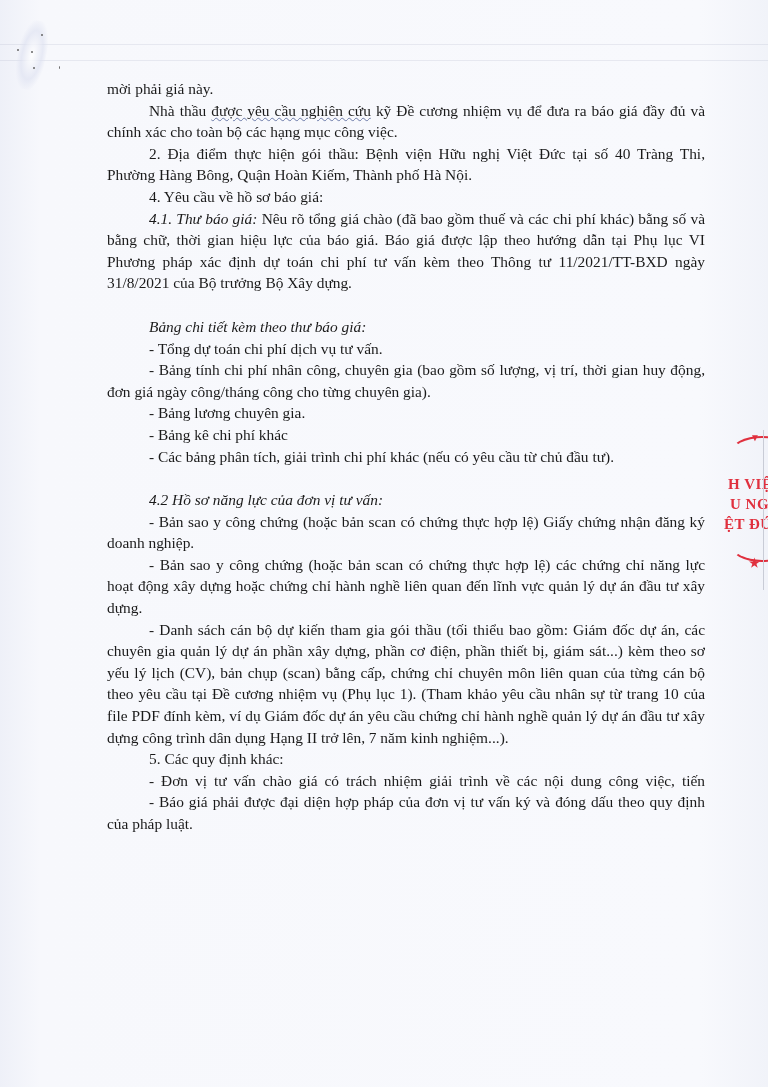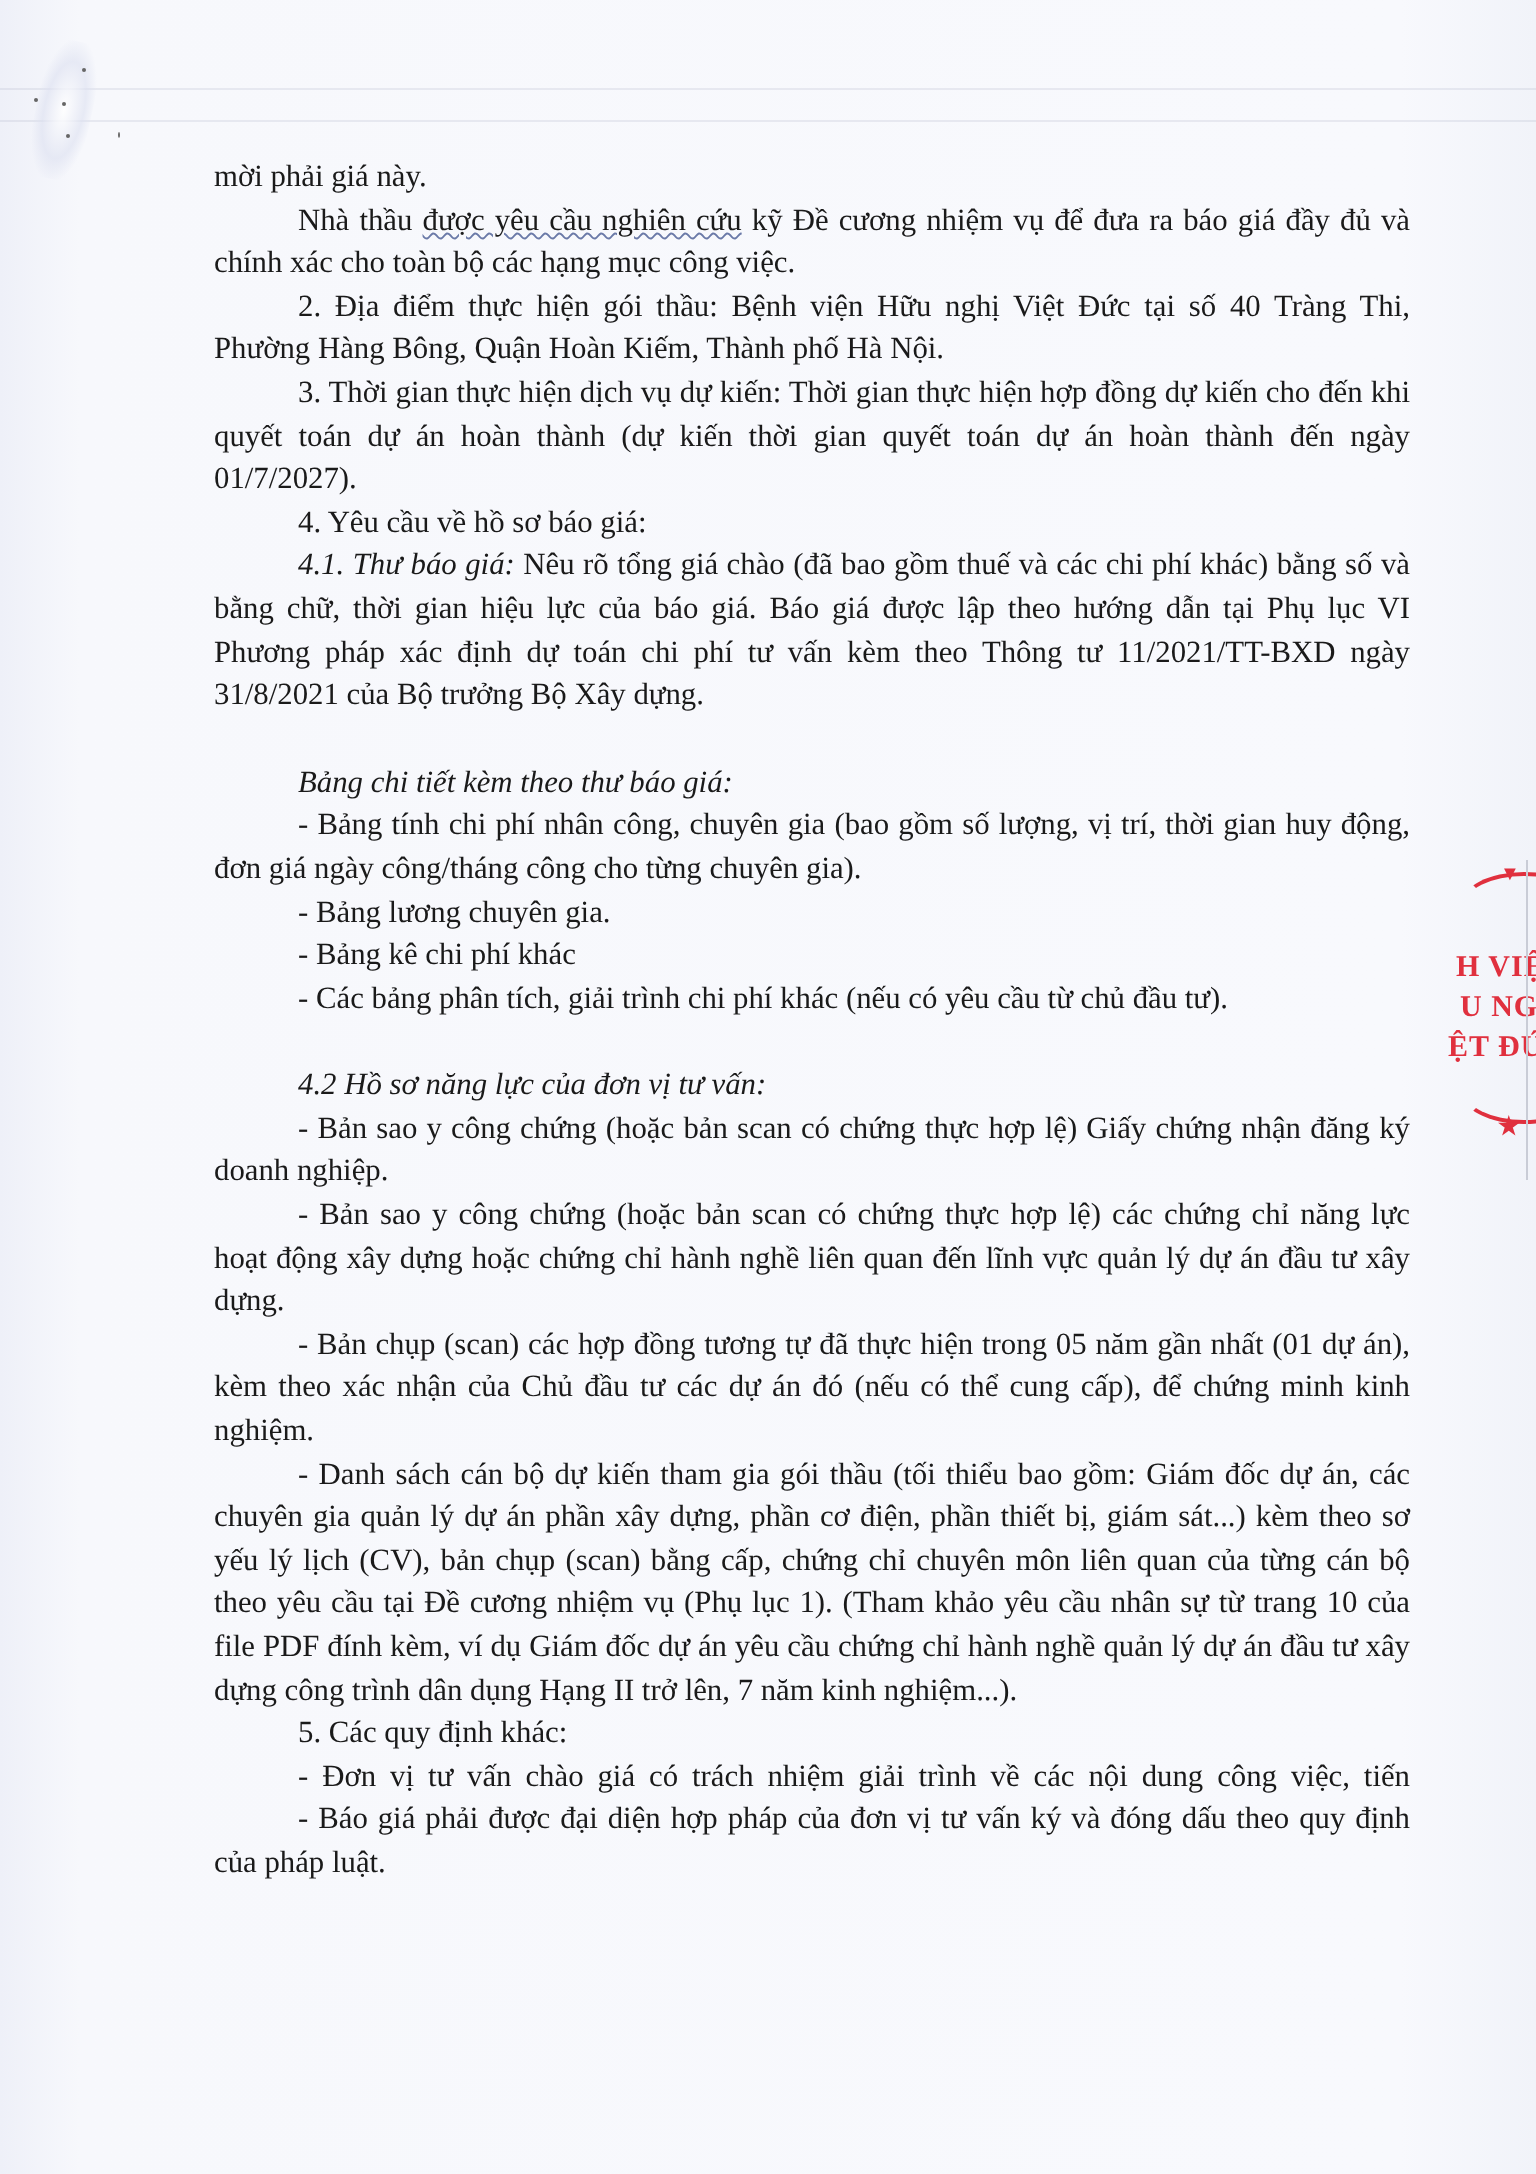--- a/index.html
+++ b/index.html
@@ -50,32 +50,31 @@
   <div class="speck" style="left:17px;top:49px"></div>
   <div class="speck" style="left:31px;top:51px"></div>
   <div class="speck" style="left:41px;top:34px"></div>
   <div class="speck" style="left:33px;top:67px"></div>
   <div class="speck" style="left:59px;top:66px;width:1px;height:3px"></div>
 
   <div class="text">
     <p class="p">mời phải giá này.</p>
     <p class="p ind"><span>Nhà thầu </span><span class="u-wavy">được yêu cầu nghiên cứu</span><span> kỹ Đề cương nhiệm vụ để đưa ra báo giá đầy đủ và chính xác cho toàn bộ các hạng mục công việc.</span></p>
     <p class="p ind">2. Địa điểm thực hiện gói thầu: Bệnh viện Hữu nghị Việt Đức tại số 40 Tràng Thi, Phường Hàng Bông, Quận Hoàn Kiếm, Thành phố Hà Nội.</p>
-    <p class="p ind">3. Thời gian thực hiện dịch vụ dự kiến: Thời gian thực hiện hợp đồng dự kiến cho đến khi quyết toán dự án hoàn thành (dự kiến thời gian quyết toán dự án hoàn thành đến ngày 01/7/2027).</p>
     <p class="p ind">4. Yêu cầu về hồ sơ báo giá:</p>
     <p class="p ind"><span class="it">4.1.  Thư báo giá:</span><span> Nêu rõ tổng giá chào (đã bao gồm thuế và các chi phí khác) bằng số và bằng chữ, thời gian hiệu lực của báo giá. Báo giá được lập theo hướng dẫn tại Phụ lục VI Phương pháp xác định dự toán chi phí tư vấn kèm theo Thông tư 11/2021/TT-BXD ngày 31/8/2021 của Bộ trưởng Bộ Xây dựng.</span></p>
     <p class="p ind it">Bảng chi tiết kèm theo thư báo giá:</p>
+    <p class="p ind">- Tổng dự toán chi phí dịch vụ tư vấn.</p>
     <p class="p ind">- Bảng tính chi phí nhân công, chuyên gia (bao gồm số lượng, vị trí, thời gian huy động, đơn giá ngày công/tháng công cho từng chuyên gia).</p>
     <p class="p ind">- Bảng lương chuyên gia.</p>
     <p class="p ind">- Bảng kê chi phí khác</p>
     <p class="p ind">- Các bảng phân tích, giải trình chi phí khác (nếu có yêu cầu từ chủ đầu tư).</p>
     <p class="p ind it">4.2 Hồ sơ năng lực của đơn vị tư vấn:</p>
     <p class="p ind">- Bản sao y công chứng (hoặc bản scan có chứng thực hợp lệ) Giấy chứng nhận đăng ký doanh nghiệp.</p>
     <p class="p ind">- Bản sao y công chứng (hoặc bản scan có chứng thực hợp lệ) các chứng chỉ năng lực hoạt động xây dựng hoặc chứng chỉ hành nghề liên quan đến lĩnh vực quản lý dự án đầu tư xây dựng.</p>
-    <p class="p ind">- Bản chụp (scan) các hợp đồng tương tự đã thực hiện trong 05 năm gần nhất (01 dự án), kèm theo xác nhận của Chủ đầu tư các dự án đó (nếu có thể cung cấp), để chứng minh kinh nghiệm.</p>
     <p class="p ind">- Danh sách cán bộ dự kiến tham gia gói thầu (tối thiểu bao gồm: Giám đốc dự án, các chuyên gia quản lý dự án phần xây dựng, phần cơ điện, phần thiết bị, giám sát...) kèm theo sơ yếu lý lịch (CV), bản chụp (scan) bằng cấp, chứng chỉ chuyên môn liên quan của từng cán bộ theo yêu cầu tại Đề cương nhiệm vụ (Phụ lục 1). (Tham khảo yêu cầu nhân sự từ trang 10 của file PDF đính kèm, ví dụ Giám đốc dự án yêu cầu chứng chỉ hành nghề quản lý dự án đầu tư xây dựng công trình dân dụng Hạng II trở lên, 7 năm kinh nghiệm...).</p>
     <p class="p ind">5. Các quy định khác:</p>
     <p class="p ind last-line-justify">-  Đơn vị tư vấn chào giá có trách nhiệm giải trình về các nội dung công việc, tiến</p>
     <p class="p ind">-  Báo giá phải được đại diện hợp pháp của đơn vị tư vấn ký và đóng dấu theo quy định của pháp luật.</p>
   </div>
 
   <div class="stamp">
     <div class="arc" style="top:8px"></div>
     <span class="vmark" style="top:4px">▼</span>
     <span class="line" style="top:48px;left:6px">H VIỆ</span>

